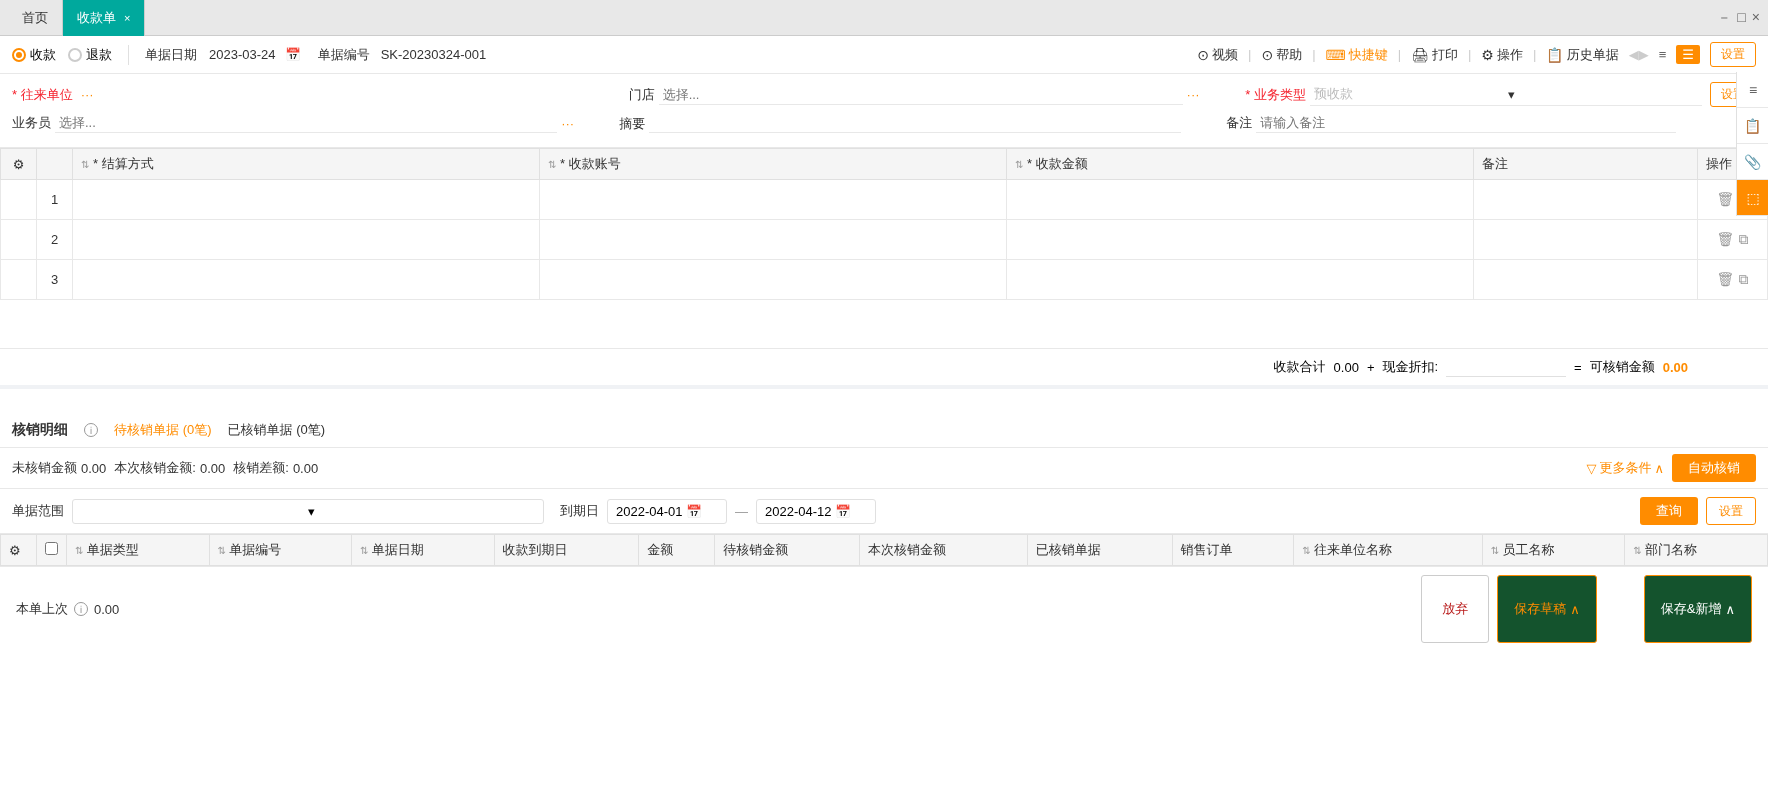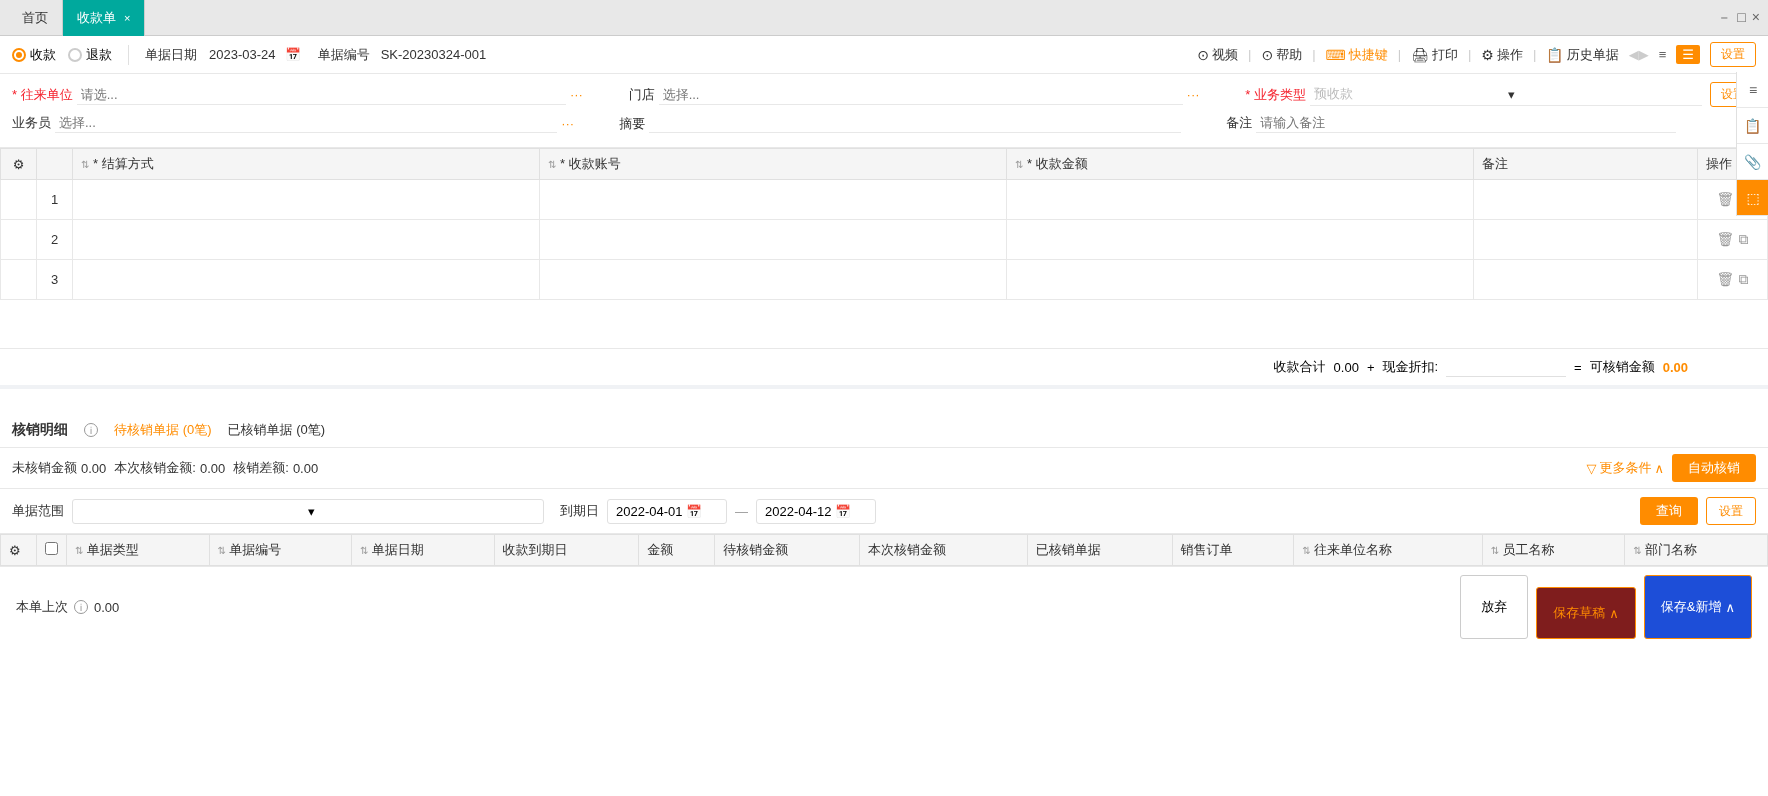--- a/index.html
+++ b/index.html
@@ -142,32 +142,32 @@
     }
 
     
     .bottom-bar {
       display: flex; align-items: center; padding: 8px 16px;
       background: #fff; border-top: 1px solid #e8e8e8; flex-shrink: 0;
     }
     .bottom-info { display: flex; align-items: center; gap: 6px; color: #333; }
     .bottom-right { margin-left: auto; display: flex; gap: 8px; }
     .btn-abandon {
-      background: #fff; border: 1px solid #ccc; color: #000000;
+      background: #fff; border: 1px solid #ccc; color: #b91c1c;
       padding: 6px 20px; border-radius: 3px; cursor: pointer; font-size: 13px;
     }
     .btn-save-draft {
-      background: #7f1d1d; border: 1px solid #ff8c00; color: #ff8c00;
-      padding: 16px 16px; border-radius: 3px; cursor: pointer; font-size: 13px;
-      display: flex; align-items: center; gap: 4px; margin-top: 12px;
+      background: #14532d; border: 1px solid #ff8c00; color: #ff8c00;
+      padding: 24px 16px; border-radius: 3px; cursor: pointer; font-size: 13px;
+      display: flex; align-items: center; gap: 4px;
     }
     .btn-save-new {
-      background: #1d4ed8; border: 1px solid #ff8c00; color: #fff;
+      background: #14532d; border: 1px solid #ff8c00; color: #fff;
       padding: 6px 16px; border-radius: 3px; cursor: pointer; font-size: 13px;
-      display: flex; align-items: center; gap: 4px;
+      display: flex; align-items: center; gap: 4px; margin-left: 39px;
     }
 
     
     .right-sidebar {
       position: absolute; right: 0; top: 36px; width: 32px;
       display: flex; flex-direction: column; background: #fff;
       border-left: 1px solid #e0e0e0; z-index: 10;
     }
     .sidebar-icon {
       width: 32px; height: 36px; display: flex; align-items: center; justify-content: center;
@@ -253,21 +253,20 @@
       <span style="cursor:pointer;color:#ff8c00;background:#ff8c00;color:#fff;padding:2px 6px;border-radius:2px;">☰</span>
       <button class="btn-settings">设置</button>
     </div>
   </div>
 
   <div class="form-section">
     <div class="form-row">
 
       <div class="form-field" style="flex:2.5;">
         <span class="form-field-label">* 往来单位</span>
-        <input class="form-field-input" type="text" placeholder="请选..." style="">
         <span class="form-field-dots">···</span>
       </div>
       <div style="flex:0.2;"></div>
 
       <div class="form-field" style="flex:2.5;">
         <span class="form-field-label optional">门店</span>
         <input class="form-field-input" type="text" placeholder="选择..." style="">
         <span class="form-field-dots">···</span>
       </div>
       <div style="flex:0.2;"></div>

